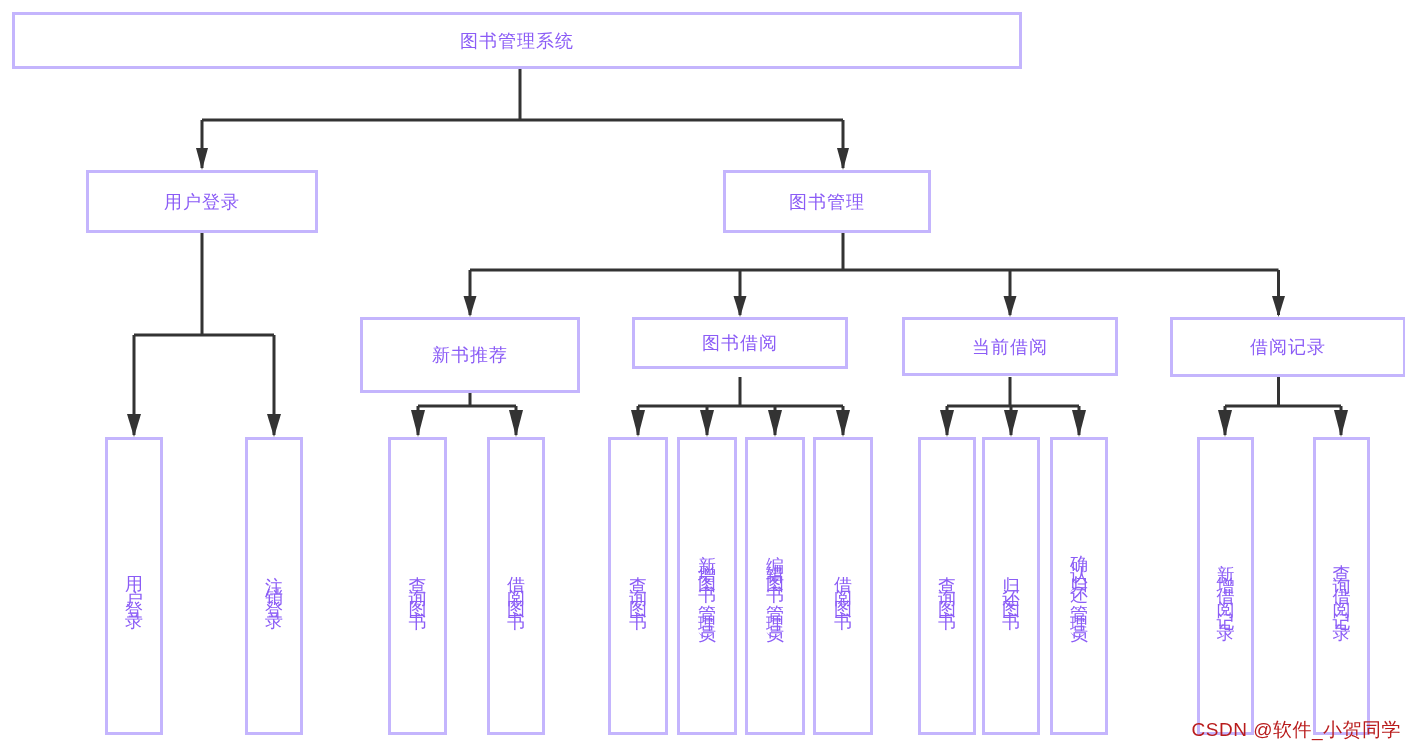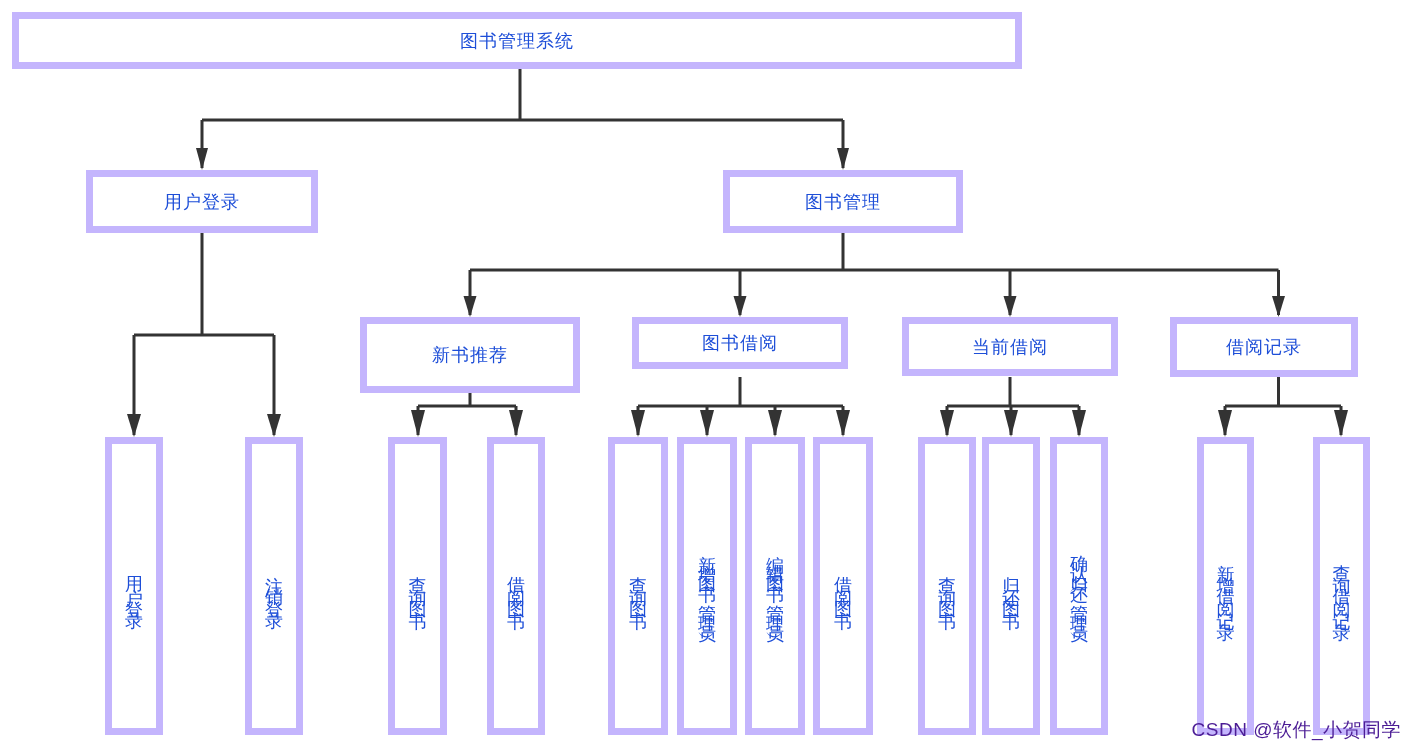--- a/index.html
+++ b/index.html
@@ -10,40 +10,40 @@
     font-family:"Liberation Sans", sans-serif;
     overflow:hidden;
   }
   .connectors {
     position:absolute; left:0; top:0; width:1405px; height:747px;
     pointer-events:none;
   }
   .box {
     position:absolute;
     background:#ffffff;
-    border:7px solid #c4b5fd;
+    border:3px solid #c4b5fd;
     box-sizing:border-box;
     display:flex; align-items:center; justify-content:center;
-    color:#1d4ed8;
+    color:#8b5cf6;
   }
   .hbox { font-size:18px; letter-spacing:1px; }
   .vlabel {
     writing-mode:vertical-rl;
     text-orientation:mixed;
     font-size:18px;
     letter-spacing:12px;
     line-height:1;
     white-space:nowrap;
   }
   .vlabel.long { letter-spacing:10px; }
   .watermark {
     position:absolute;
     right:4px; bottom:4px;
     font-size:19px;
-    color:#4c1d95;
+    color:#b91c1c;
     letter-spacing:0.5px;
     z-index:5;
   }
 </style>
 </head>
 <body>
 
 <div class="stage">
 
   <svg class="connectors" viewBox="0 0 1405 747" xmlns="http://www.w3.org/2000/svg">
@@ -79,34 +79,34 @@
     </g>
   </svg>
 
   <div class="box hbox" style="left:12px;top:12px;width:1010px;height:57px">
     <span>图书管理系统</span>
   </div>
 
   <div class="box hbox" style="left:86px;top:170px;width:232px;height:63px">
     <span>用户登录</span>
   </div>
-  <div class="box hbox" style="left:723px;top:170px;width:240px;height:63px">
+  <div class="box hbox" style="left:723px;top:170px;width:208px;height:63px">
     <span>图书管理</span>
   </div>
 
   <div class="box hbox" style="left:360px;top:317px;width:220px;height:76px">
     <span>新书推荐</span>
   </div>
   <div class="box hbox" style="left:632px;top:317px;width:216px;height:52px">
     <span>图书借阅</span>
   </div>
   <div class="box hbox" style="left:902px;top:317px;width:216px;height:59px">
     <span>当前借阅</span>
   </div>
-  <div class="box hbox" style="left:1170px;top:317px;width:188px;height:60px">
+  <div class="box hbox" style="left:1170px;top:317px;width:236px;height:60px">
     <span>借阅记录</span>
   </div>
 
   <div class="box vbox" style="left:105px;top:437px;width:58px;height:298px">
     <span class="vlabel">用户登录</span>
   </div>
   <div class="box vbox" style="left:245px;top:437px;width:58px;height:298px">
     <span class="vlabel">注销登录</span>
   </div>
 

